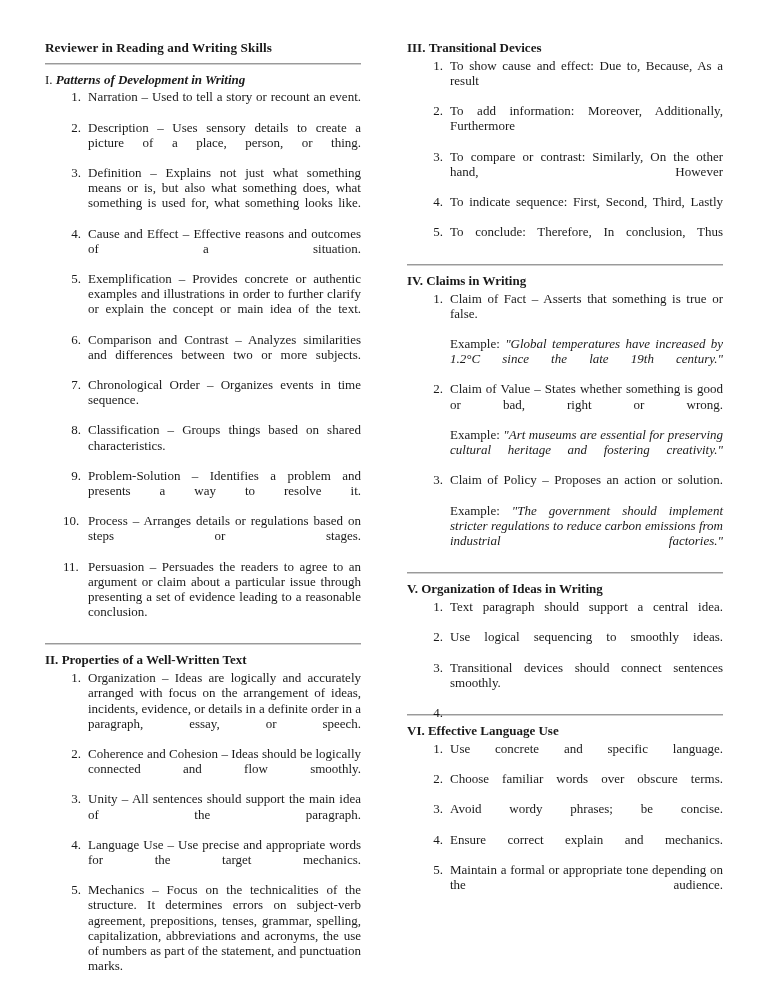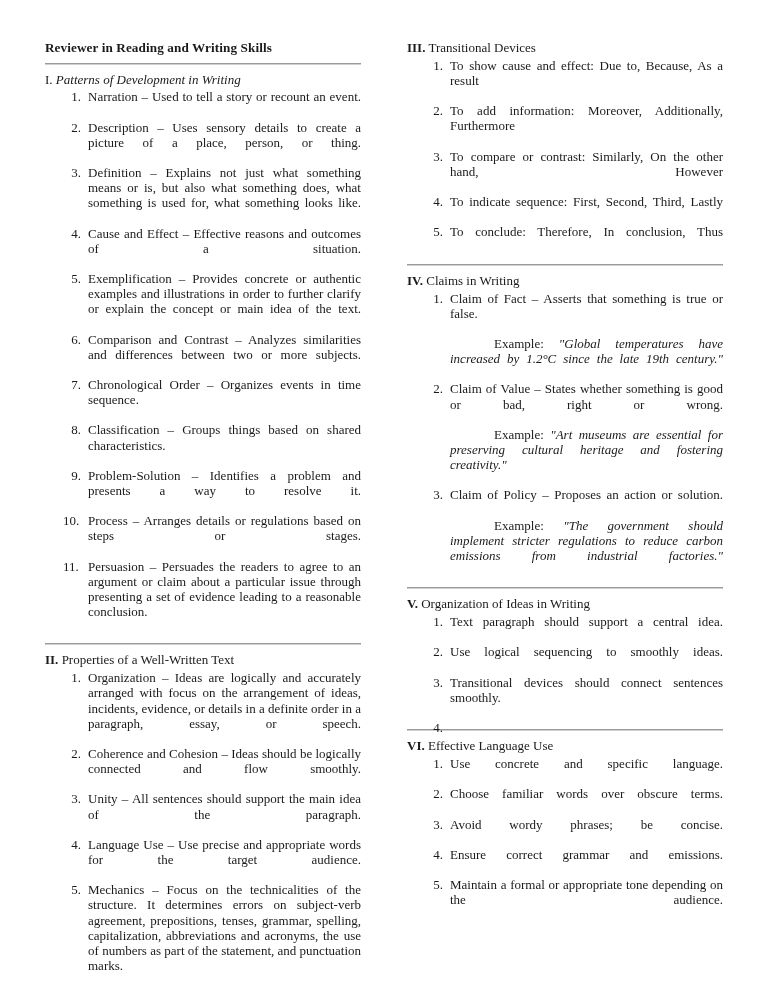--- a/index.html
+++ b/index.html
@@ -57,21 +57,21 @@
     font-weight: normal;
   }
   .section-head .num {
     font-weight: bold;
   }
   .section-head .num.roman-plain {
     font-weight: normal;
     font-style: normal;
   }
   .section-head .title {
-    font-weight: normal;
+    font-weight: bold;
   }
   .section-head .title.italic {
     font-style: italic;
   }
 
   ol.items {
     list-style: none;
     margin: 0 0 0 0;
     padding: 0;
   }
@@ -100,21 +100,21 @@
     padding-left: 18px;
     box-sizing: border-box;
   }
   ol.items > li .body { display: block; }
 
   .example-line {
     display: block;
     text-align: justify;
     text-justify: inter-word;
   }
-  .example-label { font-style: normal; margin-left: 44px; }
+  .example-label { font-style: normal; }
   .example-quote { font-style: italic; }
 
   
   ol.items > li .body::after,
   .example-line::after {
     content: "";
     display: inline-block;
     width: 100%;
   }
 </style>
@@ -188,21 +188,21 @@
               <li>
                 <span class="marker">2.</span>
                 <span class="body">Coherence and Cohesion – Ideas should be logically connected and flow smoothly.</span>
               </li>
               <li>
                 <span class="marker">3.</span>
                 <span class="body">Unity – All sentences should support the main idea of the paragraph.</span>
               </li>
               <li>
                 <span class="marker">4.</span>
-                <span class="body">Language Use – Use precise and appropriate words for the target audience.</span>
+                <span class="body">Language Use – Use precise and appropriate words for the target mechanics.</span>
               </li>
               <li>
                 <span class="marker">5.</span>
                 <span class="body">Mechanics – Focus on the technicalities of the structure. It determines errors on subject-verb agreement, prepositions, tenses, grammar, spelling, capitalization, abbreviations and acronyms, the use of numbers as part of the statement, and punctuation marks.</span>
               </li>
             </ol>
           </div>
         </div>
 
     </div>
@@ -287,21 +287,21 @@
               <li>
                 <span class="marker">2.</span>
                 <span class="body">Choose familiar words over obscure terms.</span>
               </li>
               <li>
                 <span class="marker">3.</span>
                 <span class="body">Avoid wordy phrases; be concise.</span>
               </li>
               <li>
                 <span class="marker">4.</span>
-                <span class="body">Ensure correct grammar and emissions.</span>
+                <span class="body">Ensure correct explain and mechanics.</span>
               </li>
               <li>
                 <span class="marker">5.</span>
                 <span class="body">Maintain a formal or appropriate tone depending on the audience.</span>
               </li>
             </ol>
           </div>
         </div>
     </div>
 

